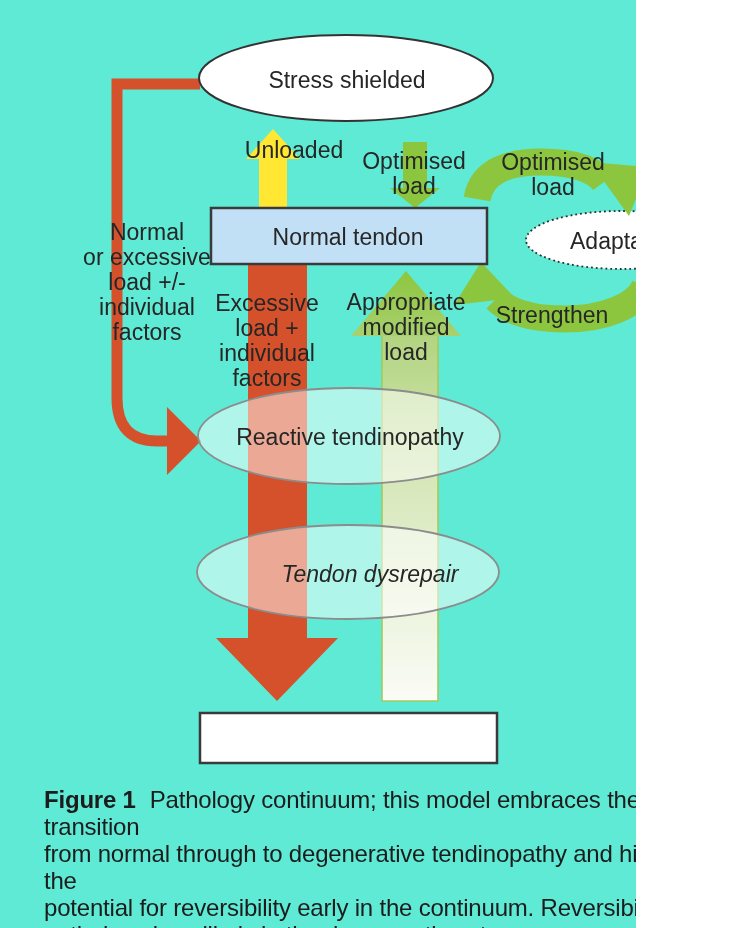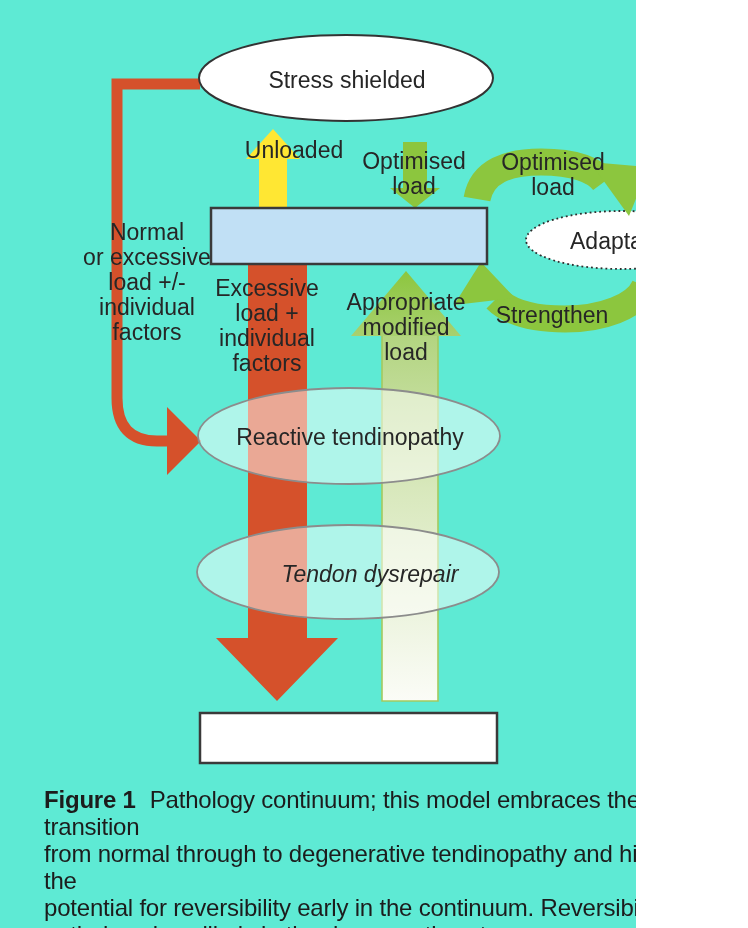--- a/index.html
+++ b/index.html
@@ -83,27 +83,28 @@
 
     <rect x="200" y="713" width="297" height="50" fill="#ffffff" stroke="#3a3a3a" stroke-width="2.5"></rect>
   </svg>
 
   <div class="lbl" style="left:347px; top:80px;">Stress shielded</div>
   <div class="lbl" style="left:257px; top:150px;margin-left:37px;">Unloaded</div>
   <div class="lbl" style="left:414px; top:174px;">Optimised
 load</div>
   <div class="lbl" style="left:553px; top:175px;">Optimised
 load</div>
+  <div class="lbl" style="left:348px; top:237px;">Normal tendon</div>
   <div class="lbl" style="left:625px; top:241px;">Adaptation</div>
   <div class="lbl" style="left:115px; top:282px;margin-left:32px;">Normal
 or excessive
 load +/-
 individual
 factors</div>
-  <div class="lbl" style="left:267px; top:326px;">Excessive
+  <div class="lbl" style="left:267px; top:341px;">Excessive
 load +
 individual
 factors</div>
   <div class="lbl" style="left:406px; top:327px;">Appropriate
 modified
 load</div>
   <div class="lbl" style="left:552px; top:315px;">Strengthen</div>
   <div class="lbl" style="left:350px; top:437px;">Reactive tendinopathy</div>
   <div class="lbl" style="left:370px; top:574px;font-style:italic;">Tendon dysrepair</div>
 

